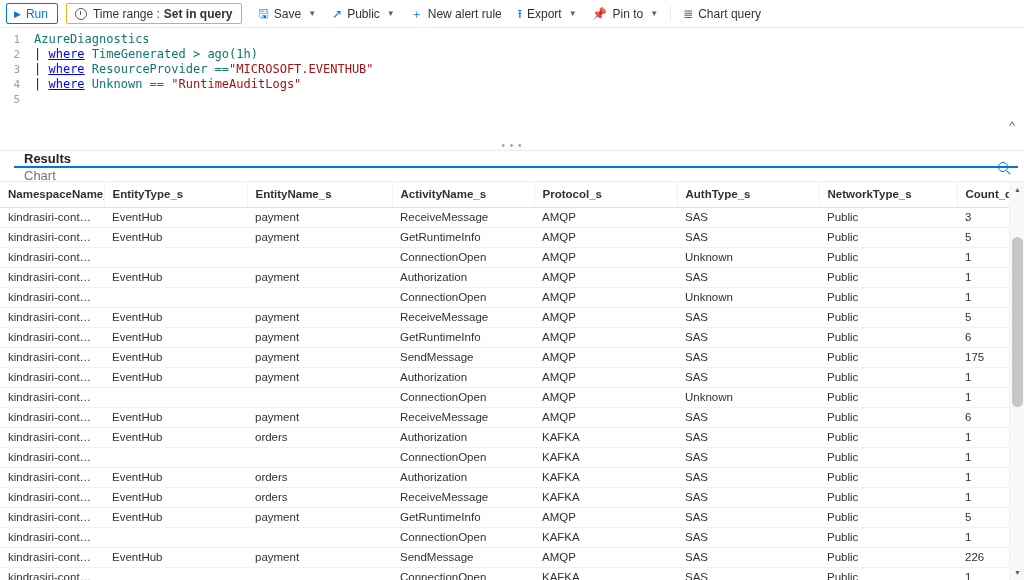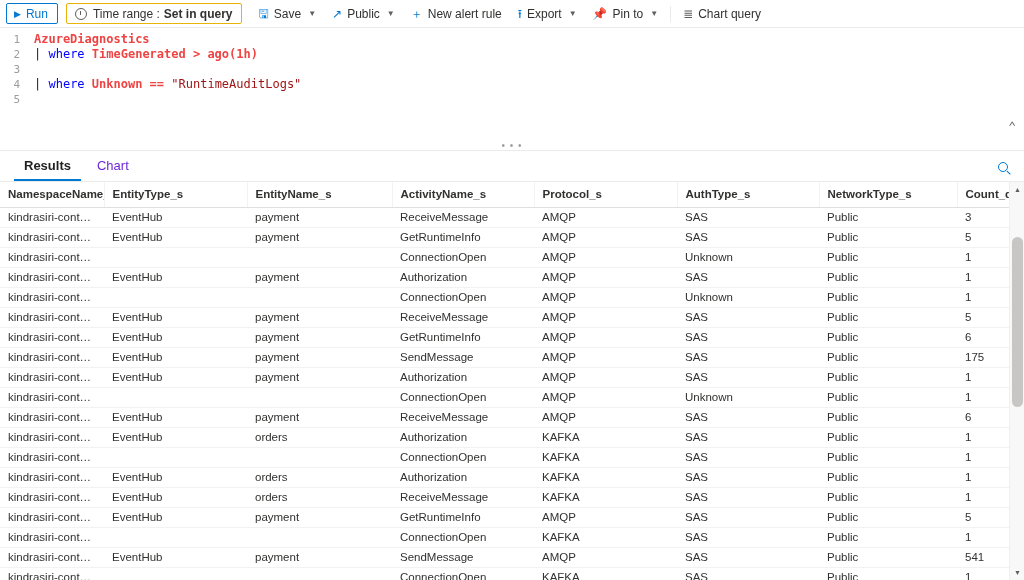--- a/index.html
+++ b/index.html
@@ -107,22 +107,22 @@
     color: #9d9d9d;
     font-size: 11px;
     flex: 0 0 28px;
     user-select: none;
   }
   .code {
     white-space: pre;
     padding-left: 6px;
   }
   .pipe { color: #1b1a19; }
-  .kw { color: #0000ff; }
-  .ident { color: #ef4444; font-weight: bold; }
+  .kw { color: #0000ff; text-decoration: underline; }
+  .ident { color: #0f766e; }
   .str { color: #a31515; }
 
   .collapse-chev {
     position: absolute;
     right: 8px;
     bottom: 8px;
     color: #605e5c;
     font-size: 13px;
     cursor: pointer;
     line-height: 1;
@@ -147,27 +147,28 @@
 
   
   .tabbar {
     height: 31px;
     display: flex;
     align-items: stretch;
     border-bottom: 1px solid #edebe9;
     padding-left: 14px;
     position: relative;
     background: #fff;
+    flex-direction: column;
   }
   .tab {
     display: flex;
     align-items: center;
     padding: 0 10px;
     font-size: 13px;
-    color: #6d28d9;
+    color: #737373;
     cursor: pointer;
     border-bottom: 2px solid transparent;
     margin-right: 6px;
   }
   .tab.active {
     color: #201f1e;
     font-weight: 600;
     border-bottom-color: #0078d4;
   }
   .search-icon-btn {
@@ -317,20 +318,21 @@
       <div class="code-line">
         <div class="gutter">1</div>
         <div class="code"><span class="ident">AzureDiagnostics</span></div>
       </div>
       <div class="code-line">
         <div class="gutter">2</div>
         <div class="code"><span class="pipe">| </span><span class="kw">where</span><span class="ident"> TimeGenerated &gt; ago(1h)</span></div>
       </div>
       <div class="code-line">
         <div class="gutter">3</div>
+        <div class="code"><span class="pipe">| </span><span class="kw">where</span><span class="ident"> ResourceProvider ==</span><span class="str">"MICROSOFT.EVENTHUB"</span></div>
       </div>
       <div class="code-line">
         <div class="gutter">4</div>
         <div class="code"><span class="pipe">| </span><span class="kw">where</span><span class="ident"> Unknown == </span><span class="str">"RuntimeAuditLogs"</span></div>
       </div>
       <div class="code-line">
         <div class="gutter">5</div>
         <div class="code"></div>
       </div>
     </div>
@@ -549,21 +551,21 @@
           <td>1</td>
         </tr>
         <tr>
           <td>kindrasiri-contoso</td>
           <td>EventHub</td>
           <td>payment</td>
           <td>SendMessage</td>
           <td>AMQP</td>
           <td>SAS</td>
           <td>Public</td>
-          <td>541</td>
+          <td>226</td>
         </tr>
         <tr>
           <td>kindrasiri-contoso</td>
           <td></td>
           <td></td>
           <td>ConnectionOpen</td>
           <td>KAFKA</td>
           <td>SAS</td>
           <td>Public</td>
           <td>1</td>

